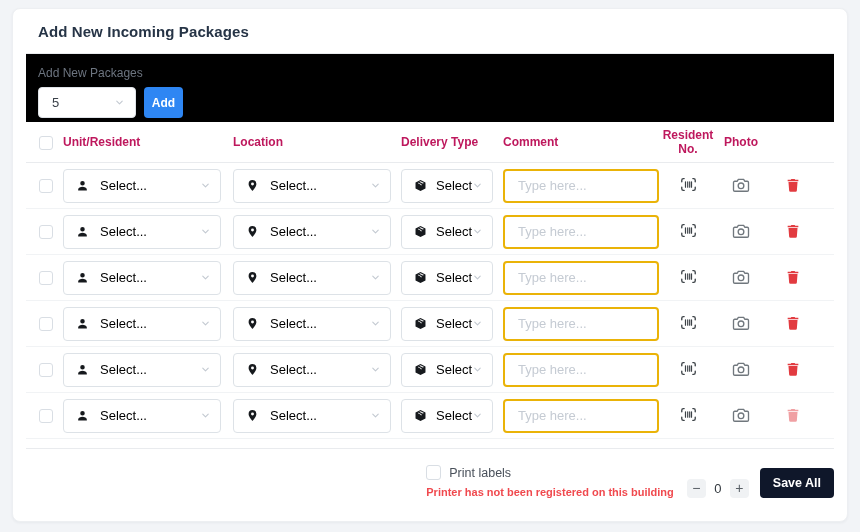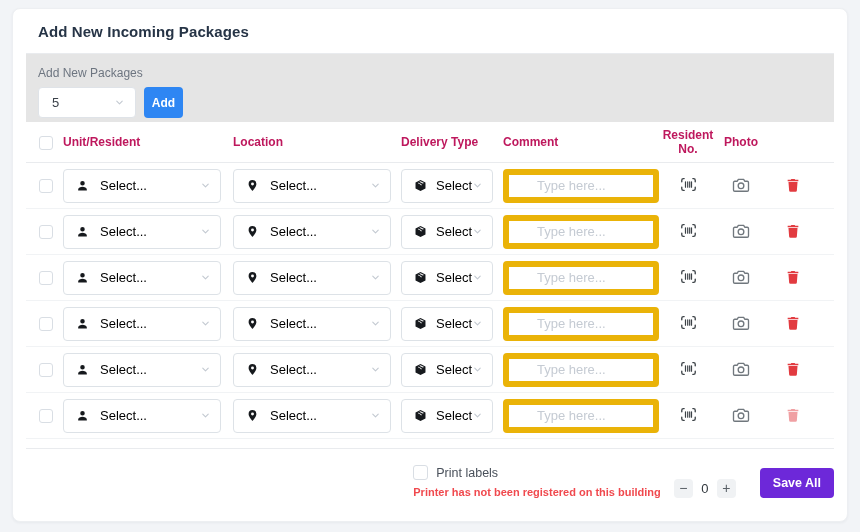--- a/index.html
+++ b/index.html
@@ -11,21 +11,21 @@
     border:1px solid #edeff2; border-radius:8px;
     box-shadow:0 1px 3px rgba(20,30,50,.05);
     padding:0 13px;
   }
 
   
   .title-bar { padding:14px 12px 13px; border-bottom:1px solid #e9ebee; }
   .title-bar h1 { font-size:15px; font-weight:700; color:#263446; letter-spacing:.1px; }
 
   
-  .add-section { background:#e5e5e5; padding:12px 12px 10px; height:68px; }
+  .add-section { background:#000000; padding:12px 12px 10px; height:68px; }
   .add-section .lbl { font-size:12px; color:#6d7580; margin-bottom:7px; }
   .add-controls { display:flex; align-items:center; }
   .qty-select {
     width:98px; height:31px; background:#fff; border:1px solid #dfe3e8; border-radius:4px;
     display:flex; align-items:center; padding:0 10px 0 13px; cursor:pointer;
   }
   .qty-select .val { flex:1; font-size:13px; color:#3a4149; }
   .add-btn {
     margin-left:8px; width:39px; height:31px; background:#2e86f3; border:none; border-radius:4px;
     color:#fff; font-size:12px; font-weight:700; cursor:pointer; font-family:inherit;
@@ -56,22 +56,22 @@
   .sel-box {
     height:34px; width:100%; background:#fff; border:1px solid #dde2e7; border-radius:4px;
     display:flex; align-items:center; padding:0 9px 0 12px; cursor:pointer;
   }
   .sel-box .ph { flex:1; font-size:13px; color:#000000; margin-left:11px; white-space:nowrap; overflow:hidden; }
   .sel-box.compact .ph { margin-left:9px; }
   .entity-icon { color:#16191d; flex:none; display:flex; }
   .chevron { color:#c3c9d1; flex:none; display:flex; }
 
   .comment-input {
-    height:34px; width:100%; border:6px solid #eab308; border-radius:4px;
-    padding:0 28px; font-size:13px; color:#3a4149; font-family:inherit; outline:none;
+    height:34px; width:100%; border:2px solid #eab308; border-radius:4px;
+    padding:0 13px; font-size:13px; color:#3a4149; font-family:inherit; outline:none;
   }
   .comment-input::placeholder { color:#c5cbd3; }
 
   .icon-btn { background:none; border:none; cursor:pointer; padding:2px; line-height:0; }
   .barcode-btn { color:#3c4247; }
   .camera-btn { color:#70777d; }
   .trash-btn { color:#e23b40; }
   .pkg-row:last-child .trash-btn { color:#f0a0a3; }
 
   
@@ -86,21 +86,21 @@
   .printer-warning { font-size:11px; color:#f0494e; margin-top:6px; white-space:nowrap;font-weight:bold; }
 
   .stepper { display:flex; align-items:center; }
   .step-btn {
     width:19px; height:19px; background:#f0f2f4; border:none; border-radius:4px;
     color:#596066; font-size:14px; line-height:17px; cursor:pointer; font-family:inherit; padding:0;
   }
   .step-count { margin:0 8px; font-size:13px; color:#32383e; min-width:8px; text-align:center; }
 
   .save-btn {
-    margin-left:24px; height:30px; padding:0 13px; background:#6d28d9; border:none; border-radius:4px;
+    margin-left:11px; height:30px; padding:0 13px; background:#0f172a; border:none; border-radius:4px;
     color:#fff; font-size:12.5px; font-weight:700; cursor:pointer; font-family:inherit;
   }
   .cancel-btn {
     margin-left:11px; height:32px; padding:0 15px; background:#fff; border:1px solid #d5dade; border-radius:4px;
     color:#383f45; font-size:12.5px; font-weight:500; cursor:pointer; font-family:inherit;
   }
 </style>
 </head>
 <body>
 

